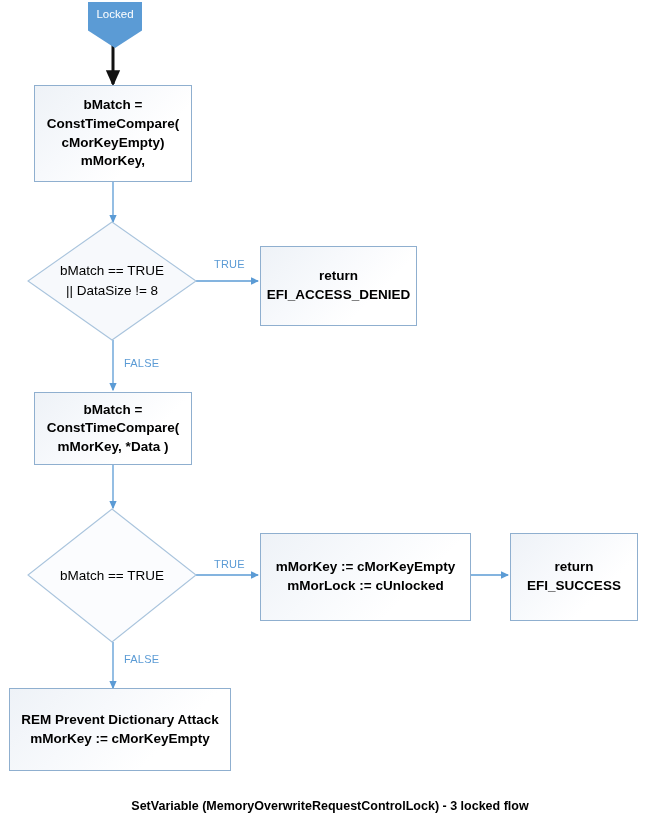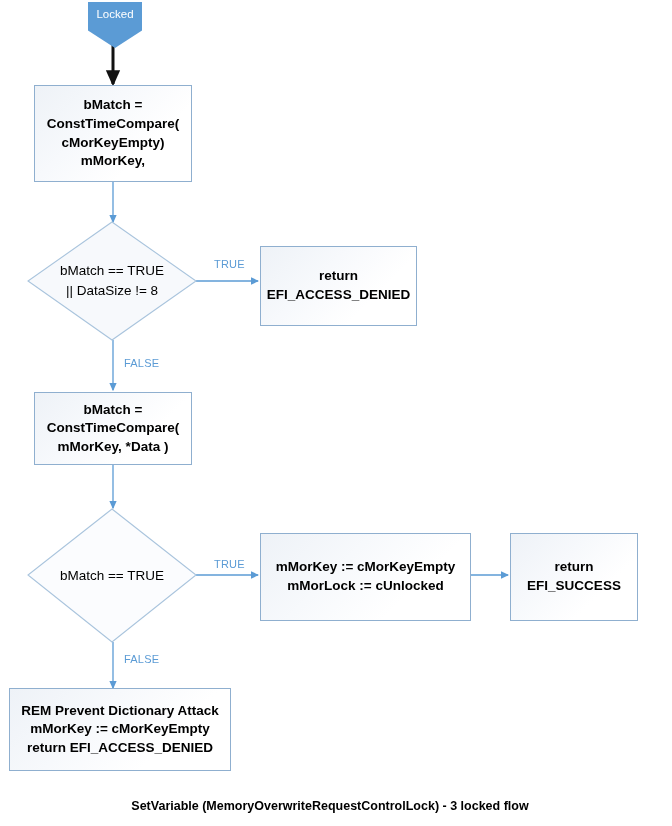--- a/index.html
+++ b/index.html
@@ -182,21 +182,20 @@
   <div class="node proc" style="left:510px; top:533px; width:128px; height:88px;">
     <div class="proc-inner">
       <div>return EFI_SUCCESS</div>
     </div>
   </div>
 
   <div class="node proc rounded" style="left:9px; top:688px; width:222px; height:83px;">
     <div class="proc-inner left">
       <div>REM Prevent Dictionary Attack</div>
       <div>mMorKey := cMorKeyEmpty</div>
-      <div>return EFI_ACCESS_DENIED</div>
     </div>
   </div>
 
   <div class="edge-label" style="left:214px; top:258px;">TRUE</div>
   <div class="edge-label" style="left:124px; top:357px;">FALSE</div>
   <div class="edge-label" style="left:214px; top:558px;">TRUE</div>
   <div class="edge-label" style="left:124px; top:653px;">FALSE</div>
 
   <div class="caption" style="top:799px;">SetVariable (MemoryOverwriteRequestControlLock) - 3 locked flow</div>
 

